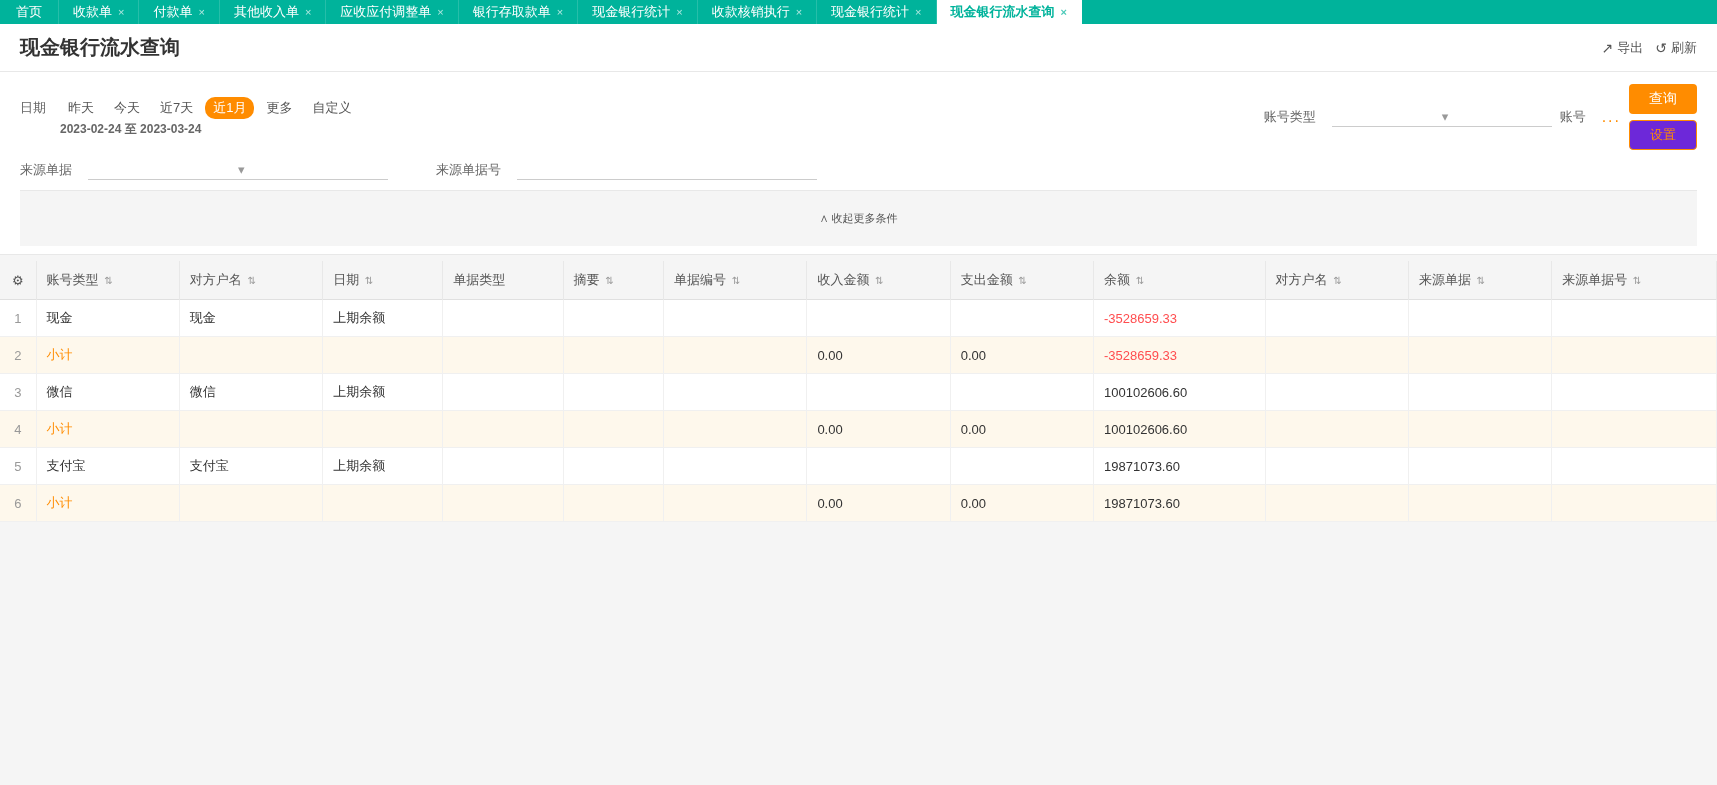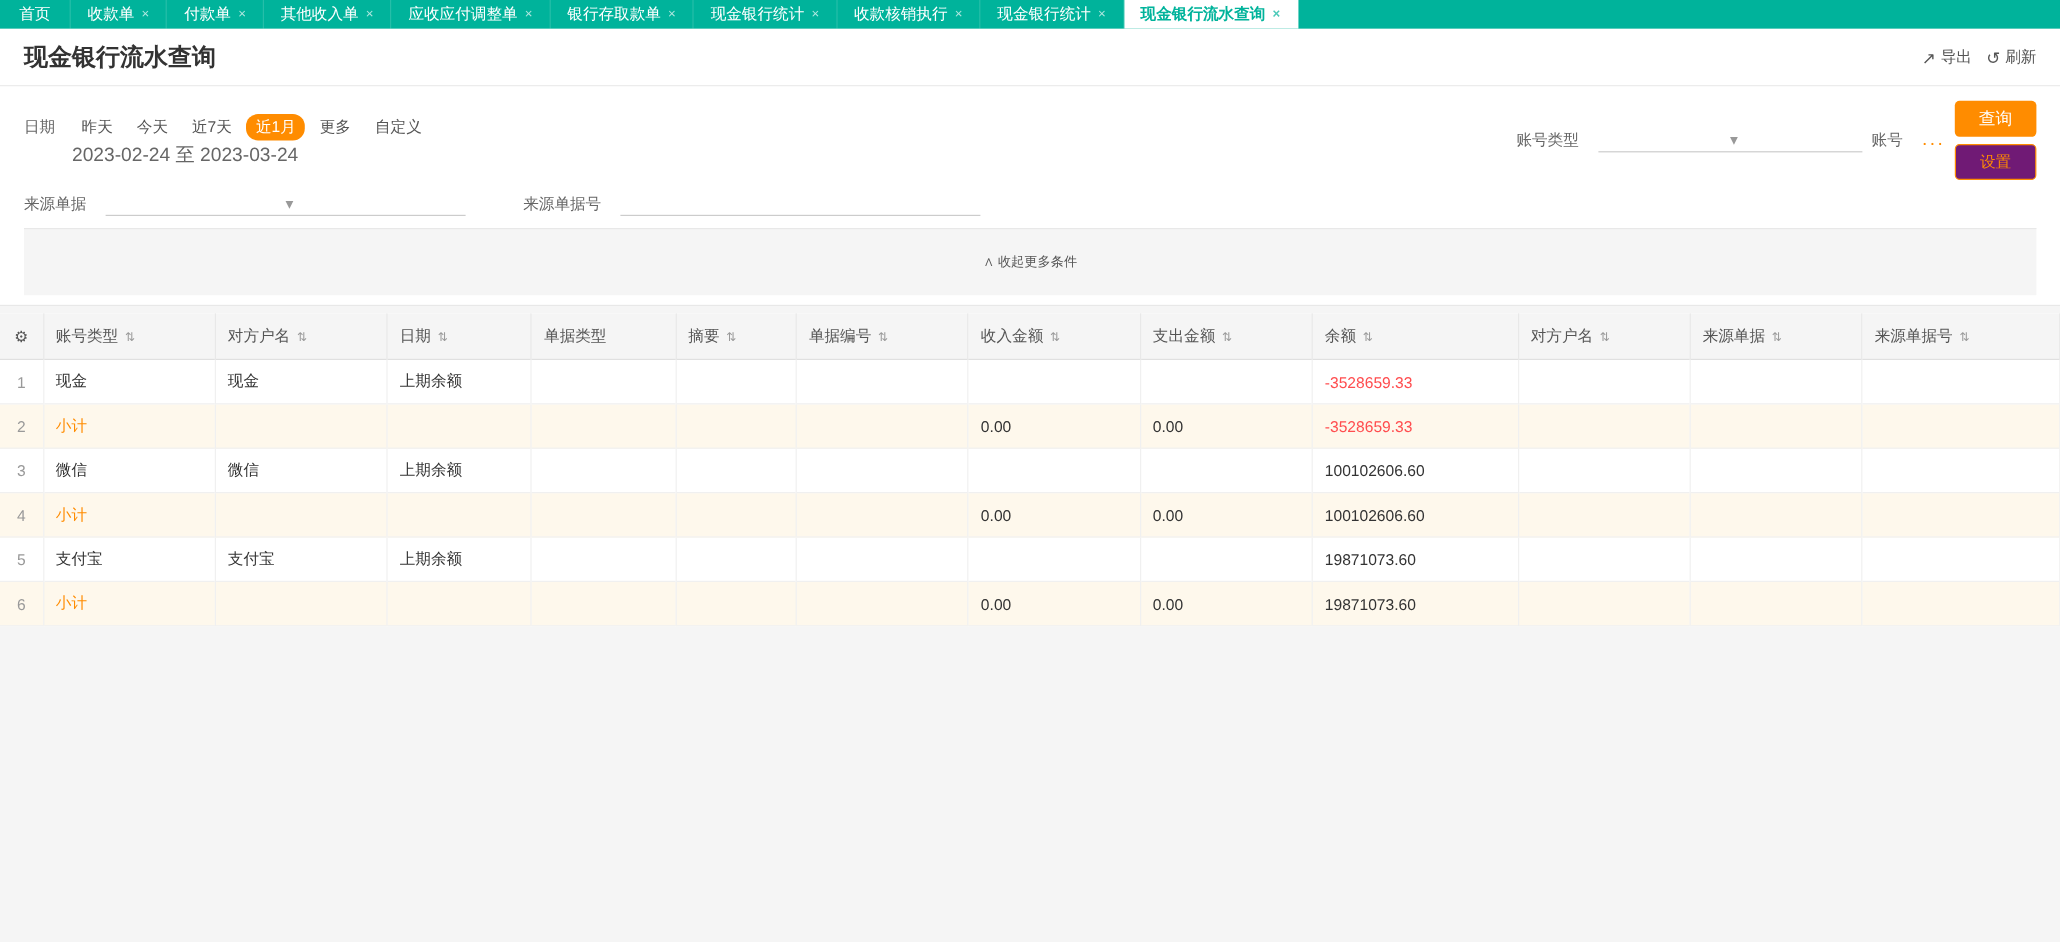--- a/index.html
+++ b/index.html
@@ -106,23 +106,24 @@
       cursor: pointer;
       font-size: 13px;
       color: #555;
     }
     .date-opt.active {
       background: #ff8c00;
       color: #fff;
       border-radius: 10px;
     }
     .date-range {
-      font-size: 16px;
+      font-size: 12px;
       color: #666;
       margin-left: 4px;
+      font-weight: bold;
     }
     .filter-input-wrap {
       display: flex;
       align-items: center;
       border-bottom: 1px solid #ccc;
       min-width: 200px;
       padding: 2px 4px;
       position: relative;
     }
     .filter-input-wrap select, .filter-input-wrap input {
@@ -164,21 +165,21 @@
     .query-btn {
       background: #ff8c00;
       color: #fff;
       border: none;
       border-radius: 4px;
       padding: 6px 20px;
       font-size: 14px;
       cursor: pointer;
     }
     .settings-btn {
-      background: #701a75;
+      background: #6d28d9;
       color: #ff8c00;
       border: 1px solid #ff8c00;
       border-radius: 4px;
       padding: 5px 4px;
       font-size: 13px;
       cursor: pointer;
     }
     .btn-group-right {
       display: flex;
       flex-direction: column;

